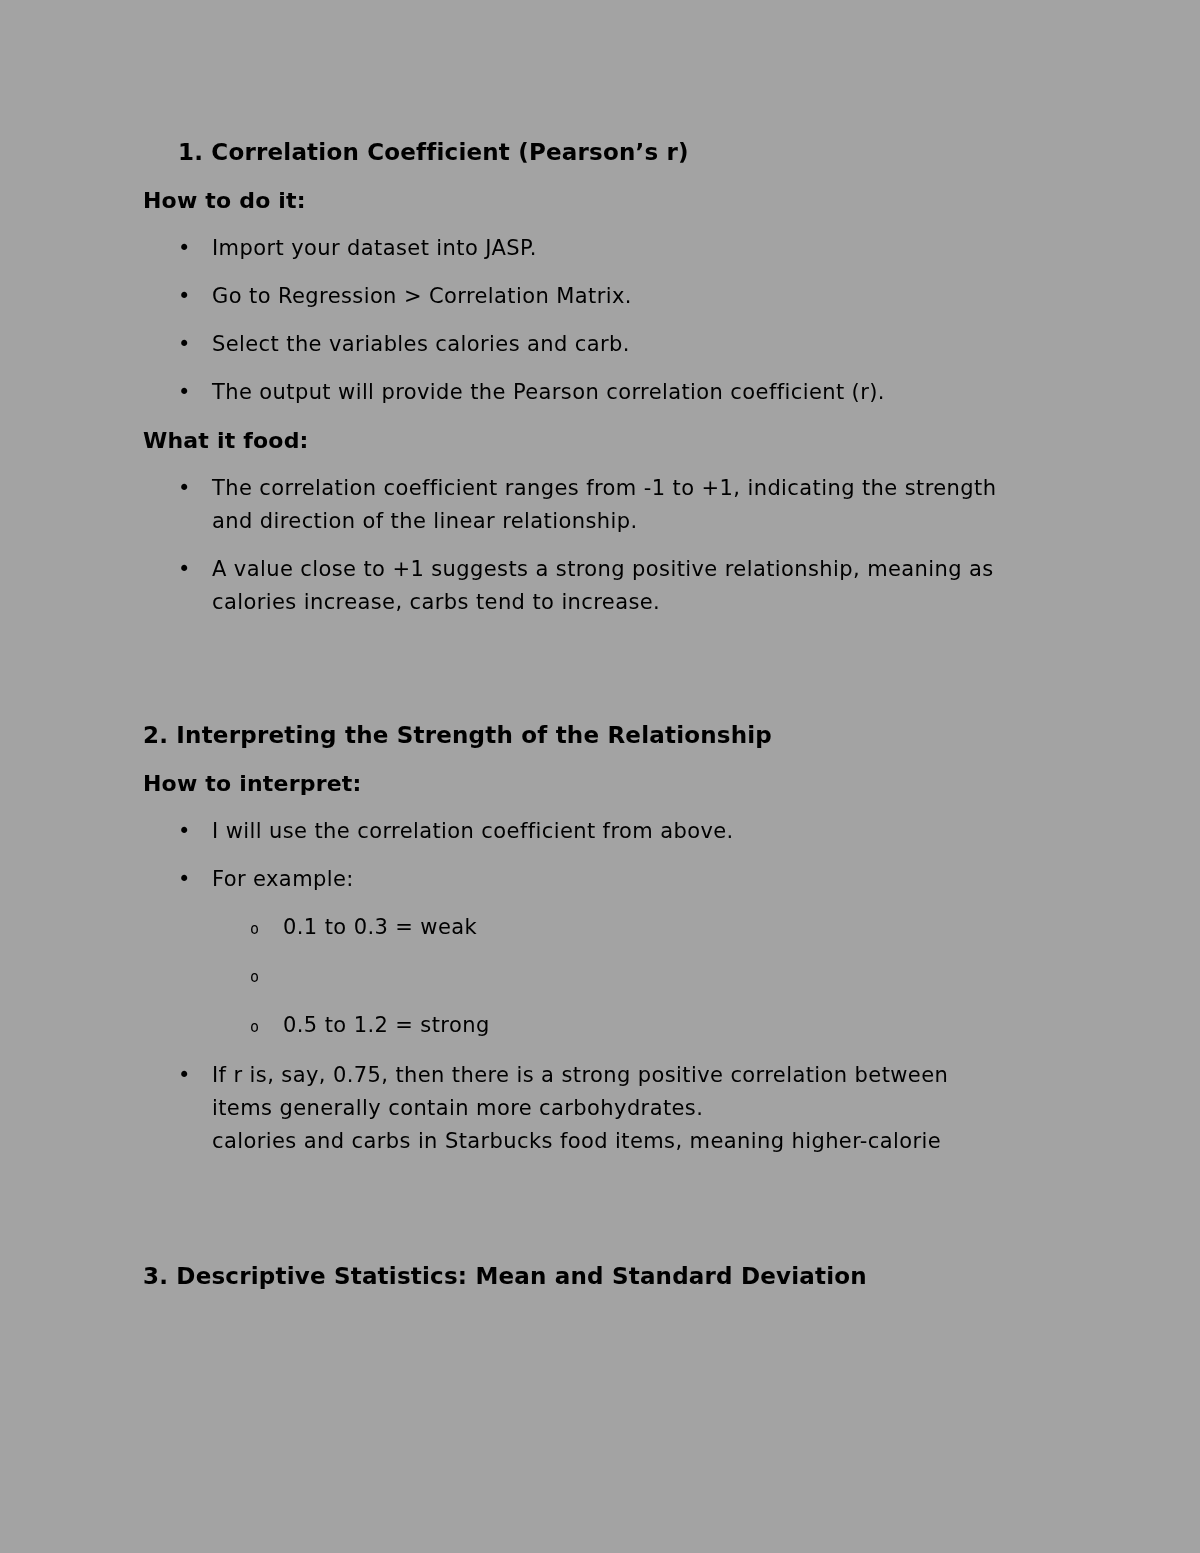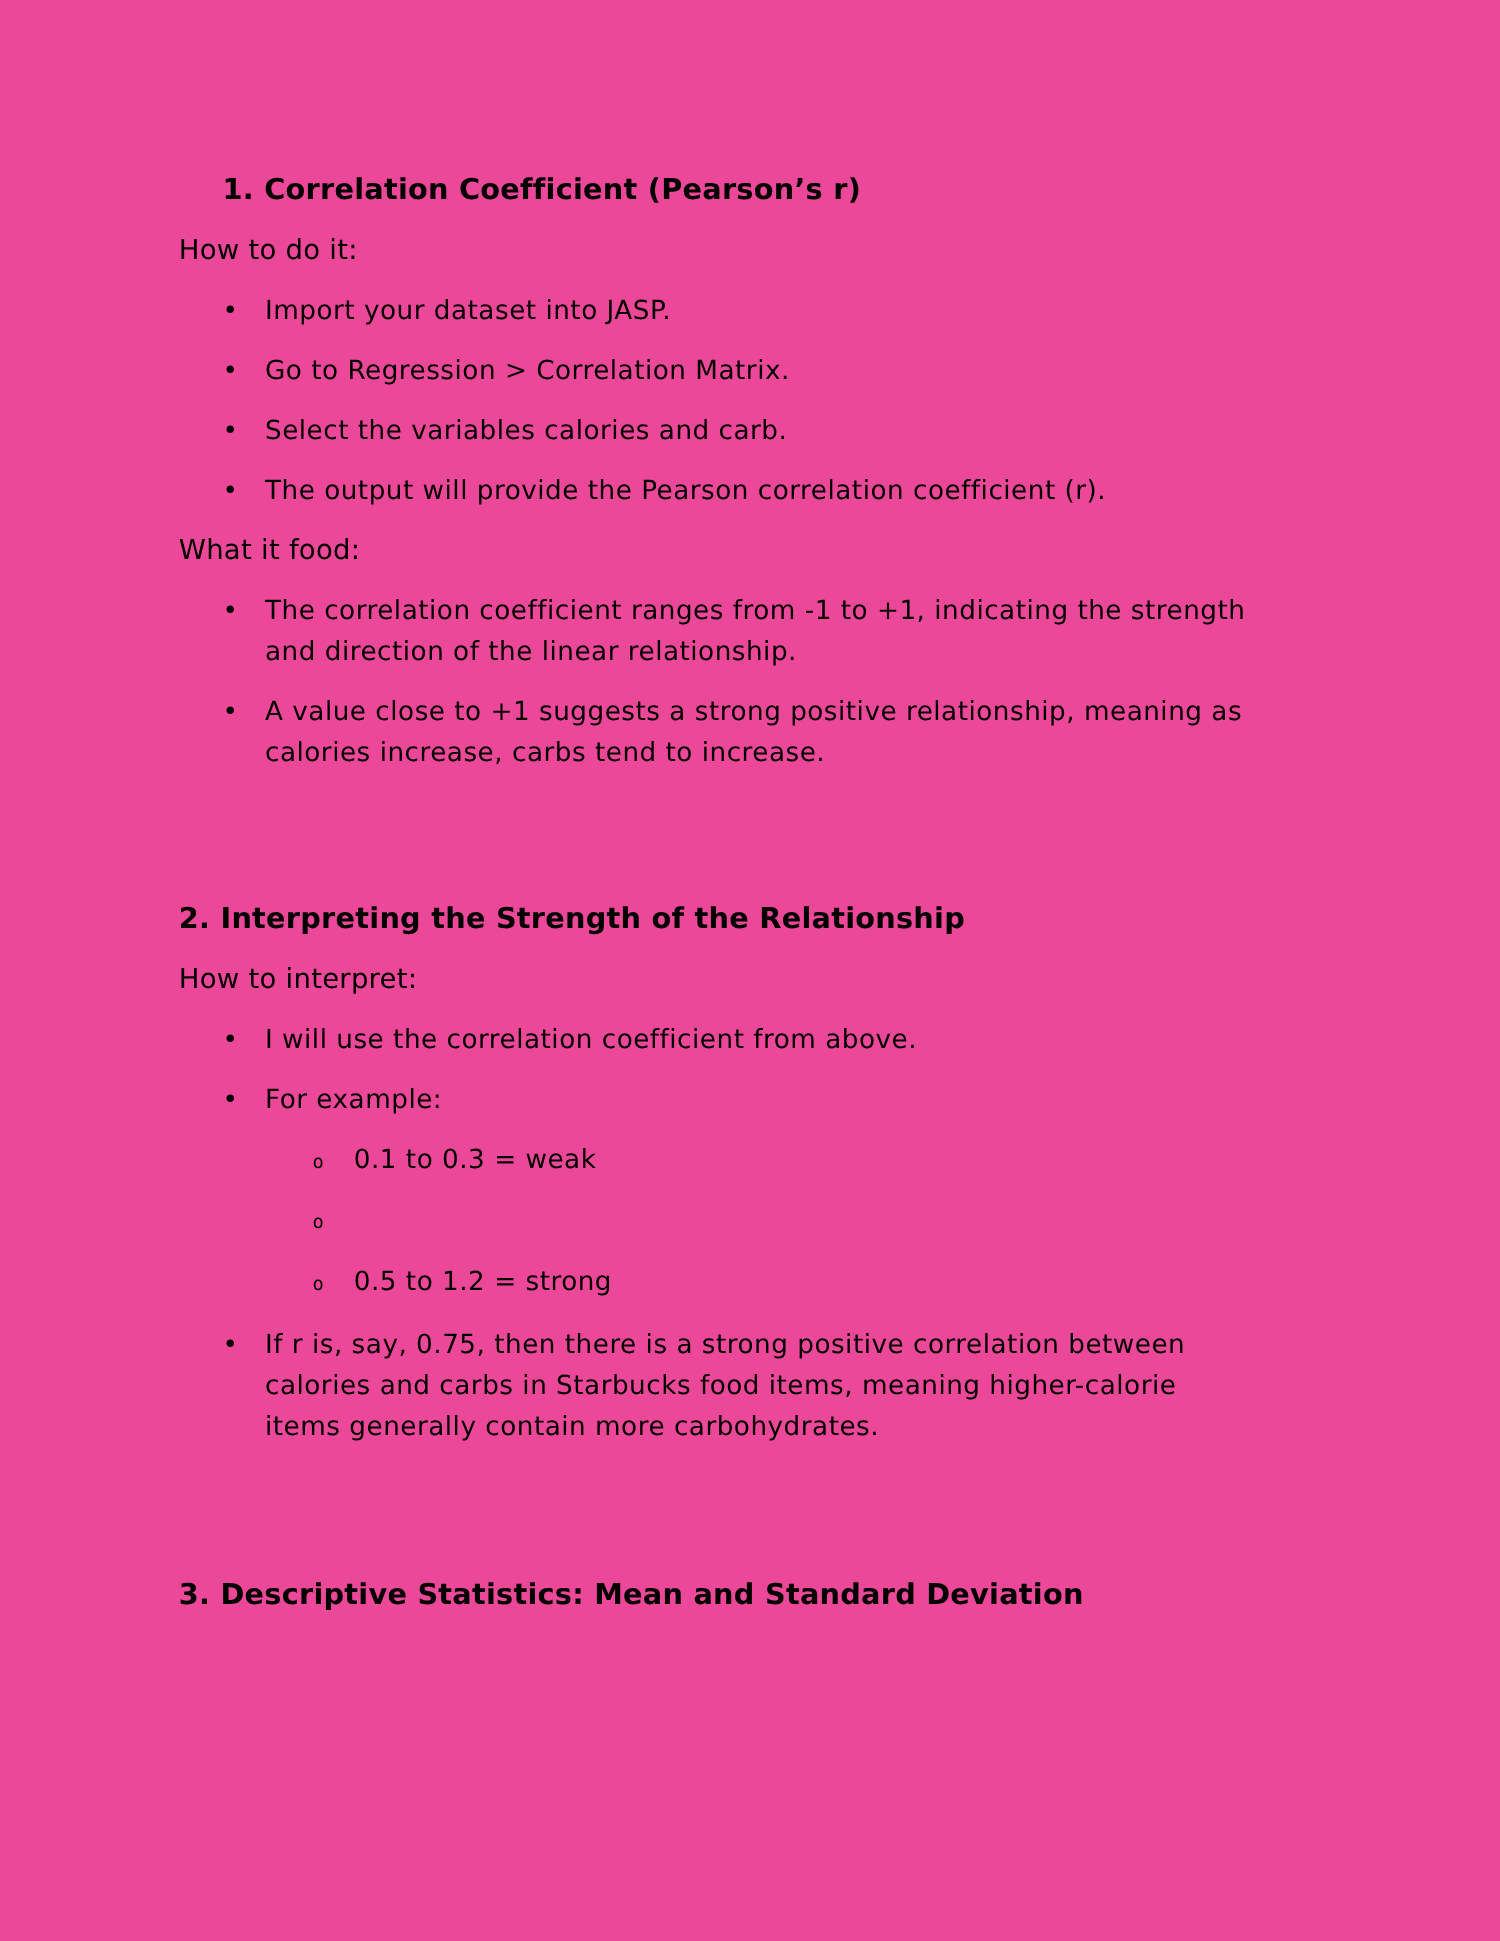--- a/index.html
+++ b/index.html
@@ -2,21 +2,21 @@
 <html><head>
 <meta charset="utf-8">
 <style>
   * { margin: 0; padding: 0; box-sizing: border-box; }
   html, body { background: #ffffff; }
   .page {
     position: relative;
     width: 1200px;
     height: 1553px;
     margin: 0 auto;
-    background: #ec4899;
+    background: #a3a3a3;
     color: #000000;
     font-family: "DejaVu Sans", sans-serif;
     font-size: 21px;
     line-height: 33px;
     letter-spacing: 0.4px;
     padding: 136px 120px 0 143px;
     overflow: hidden;
   }
   .heading {
     font-size: 23px;
@@ -24,21 +24,21 @@
     line-height: 33px;
     letter-spacing: 0.2px;
     margin-bottom: 15px;
     white-space: nowrap;
   }
   .heading-indent { padding-left: 35px; }
   .heading-2 { margin-top: 100px; }
   .heading-3 { margin-top: 102px; }
   .subheading {
     font-size: 22px;
-    font-weight: normal;
+    font-weight: bold;
     line-height: 33px;
     letter-spacing: 0.2px;
     margin-bottom: 15px;
     white-space: nowrap;
   }
   .li {
     display: flex;
     align-items: baseline;
     margin-bottom: 15px;
   }
@@ -128,20 +128,20 @@
 
   <div class="li l2">
     <span class="marker">o</span>
     <div class="litext"><span>0.5 to 1.2 = strong</span></div>
   </div>
 
   <div class="li l1">
     <span class="marker">•</span>
     <div class="litext">
       <div class="line"><span>If r is, say, 0.75, then there is a </span><b>strong positive correlation</b><span> between</span></div>
+      <div class="line"><span>items generally contain more carbohydrates.</span></div>
       <div class="line"><span>calories and carbs in Starbucks food items, meaning higher-calorie</span></div>
-      <div class="line"><span>items generally contain more carbohydrates.</span></div>
     </div>
   </div>
 
   <div class="heading heading-3">3. Descriptive Statistics: Mean and Standard Deviation</div>
 
 </div>
 
 </body></html>

